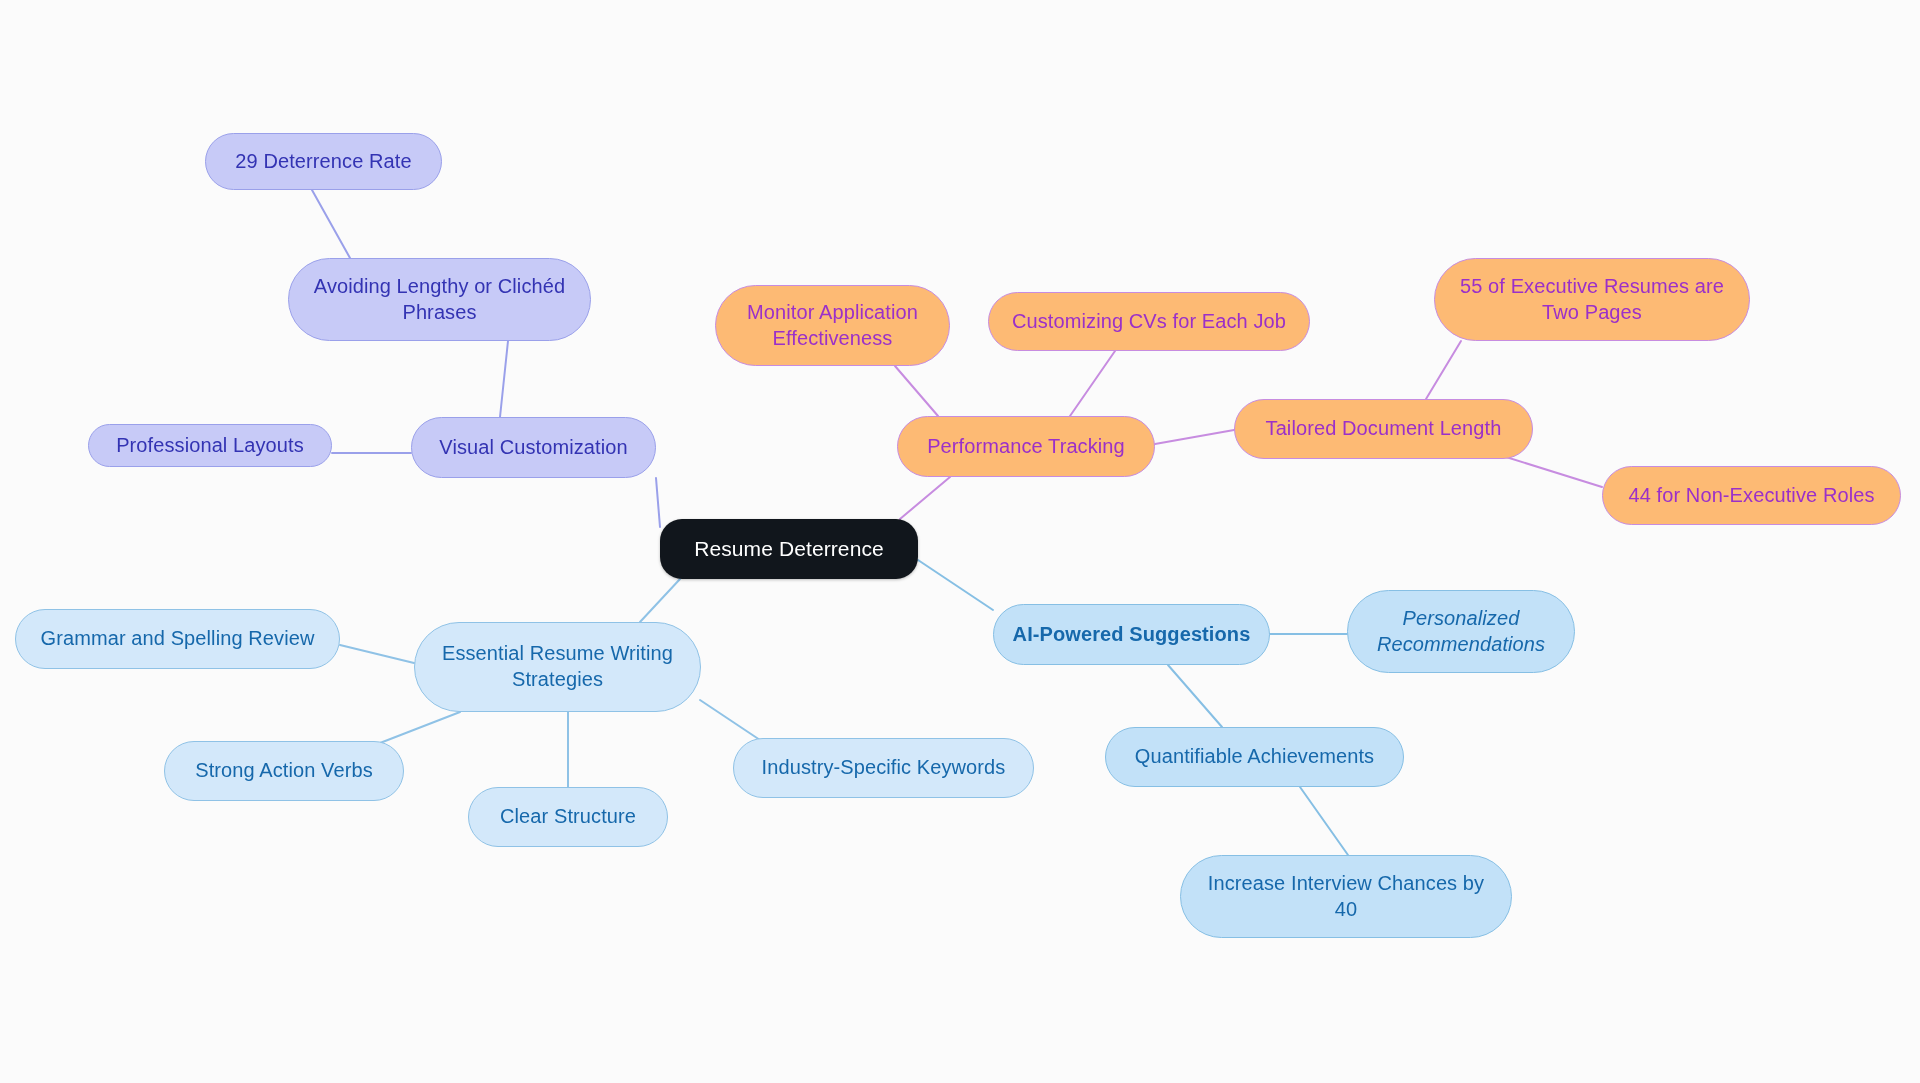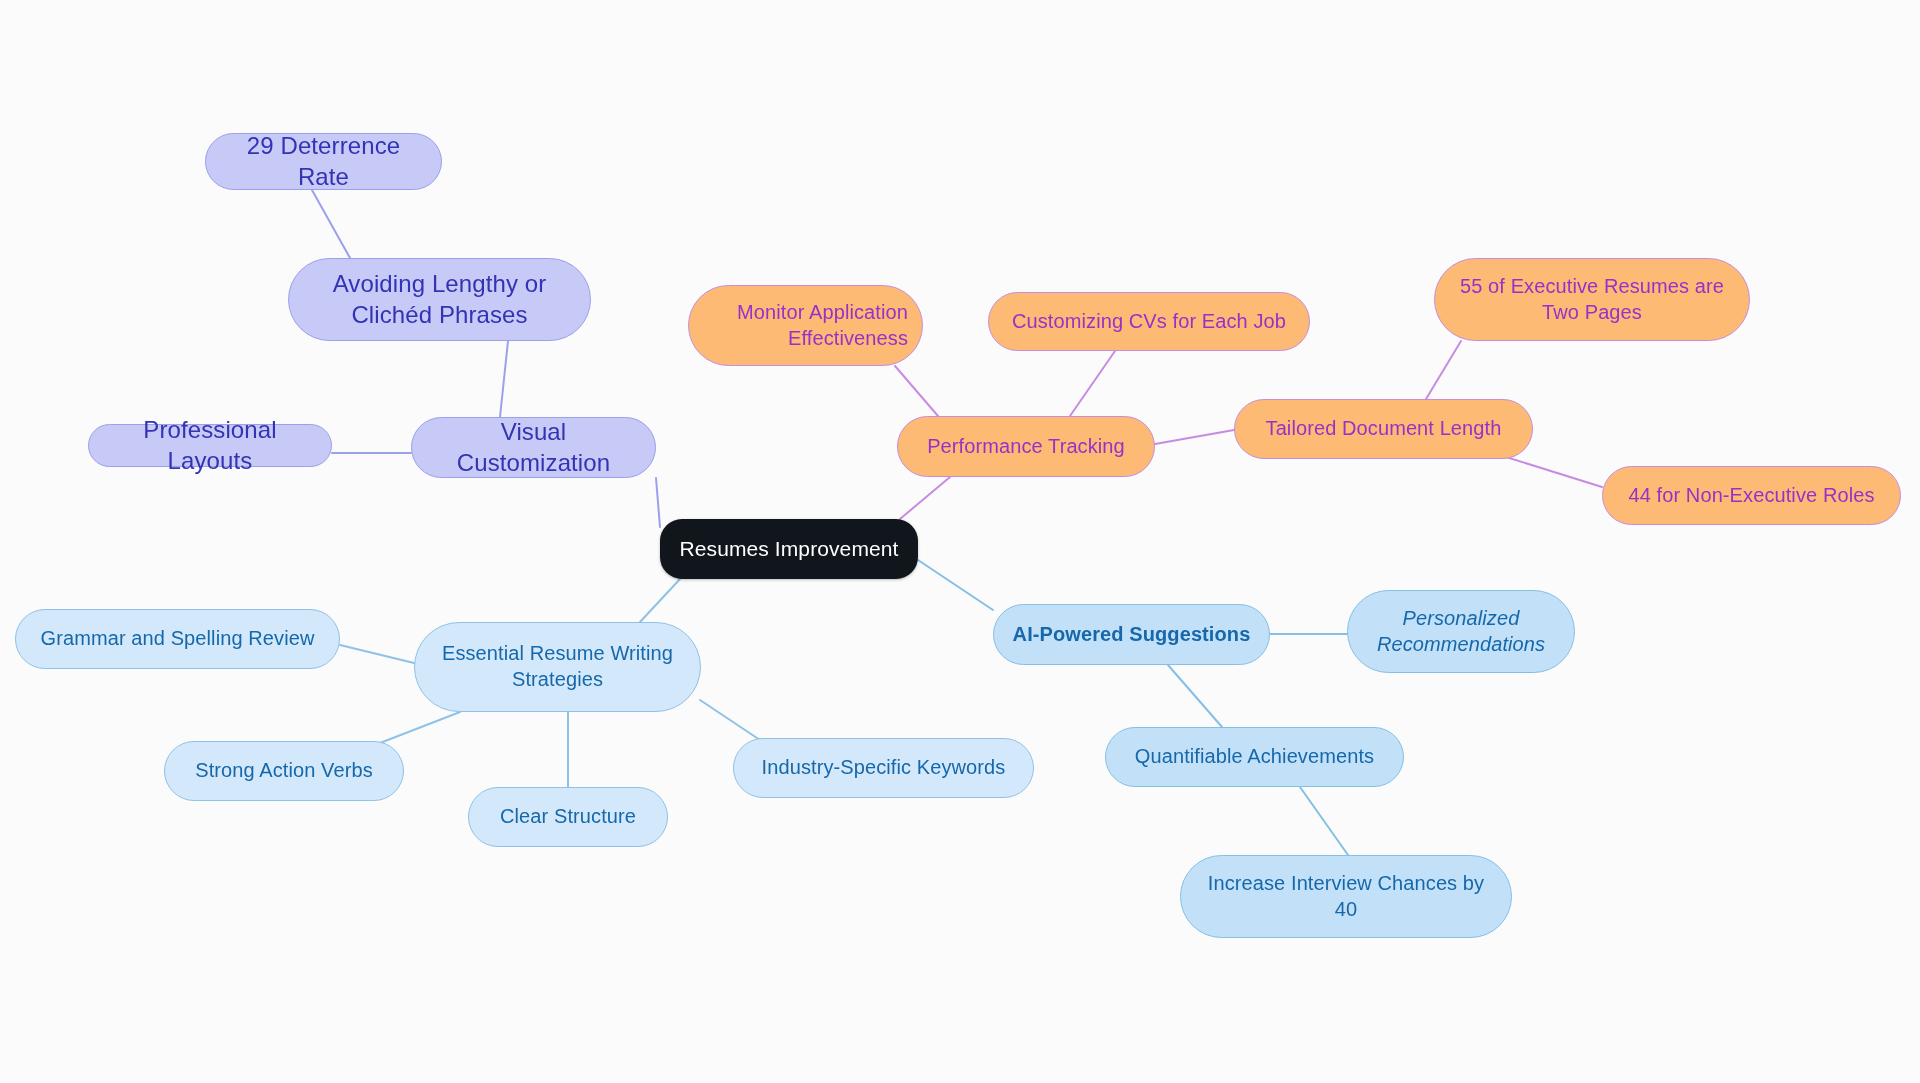--- a/index.html
+++ b/index.html
@@ -41,21 +41,21 @@
     border-width: 0;
     background: #11161c;
     color: #ffffff;
     font-size: 21px;
     box-shadow: 0 1px 3px rgba(0,0,0,0.25);
   }
   .node.violet {
     background: #c7caf7;
     border-color: #9aa0ea;
     color: #3333b3;
-    font-size: 24px;
+    font-size: 20px;
   }
   .node.pink {
     background: #fdba74;
     border-color: #c78ce0;
     color: #9b30c9;
     font-size: 20px;
   }
   .node.blue {
     background: #c2e1f8;
     border-color: #86bfe4;
@@ -93,35 +93,35 @@
       <line x1="460" y1="712" x2="380" y2="743" stroke="#8fc2e6" stroke-width="2" stroke-linecap="round"></line>
       <line x1="568" y1="712" x2="568" y2="787" stroke="#8fc2e6" stroke-width="2" stroke-linecap="round"></line>
       <line x1="700" y1="700" x2="760" y2="740" stroke="#8fc2e6" stroke-width="2" stroke-linecap="round"></line>
       <line x1="918" y1="560" x2="993" y2="610" stroke="#86bfe4" stroke-width="2" stroke-linecap="round"></line>
       <line x1="1270" y1="634" x2="1347" y2="634" stroke="#86bfe4" stroke-width="2" stroke-linecap="round"></line>
       <line x1="1168" y1="665" x2="1222" y2="727" stroke="#86bfe4" stroke-width="2" stroke-linecap="round"></line>
       <line x1="1300" y1="787" x2="1348" y2="855" stroke="#86bfe4" stroke-width="2" stroke-linecap="round"></line>
     </svg>
   <div id="node-layer">
       <div class="node root" style="left: 660px; top: 519px; width: 258px; height: 60px;">
-        <span>Resumes Improvement</span>
+        <span>Resume Deterrence</span>
       </div>
       <div class="node violet" style="left: 205px; top: 133px; width: 237px; height: 57px;">
         <span>29 Deterrence Rate</span>
       </div>
       <div class="node violet" style="left: 288px; top: 258px; width: 303px; height: 83px;">
         <span>Avoiding Lengthy or Clichéd Phrases</span>
       </div>
       <div class="node violet" style="left: 88px; top: 424px; width: 244px; height: 43px;">
         <span>Professional Layouts</span>
       </div>
       <div class="node violet" style="left: 411px; top: 417px; width: 245px; height: 61px;">
         <span>Visual Customization</span>
       </div>
-      <div class="node pink" style="left: 688px; top: 285px; width: 235px; height: 81px; text-align: right;">
+      <div class="node pink" style="left: 715px; top: 285px; width: 235px; height: 81px;">
         <span>Monitor Application Effectiveness</span>
       </div>
       <div class="node pink" style="left: 988px; top: 292px; width: 322px; height: 59px;">
         <span>Customizing CVs for Each Job</span>
       </div>
       <div class="node pink" style="left: 1434px; top: 258px; width: 316px; height: 83px;">
         <span>55 of Executive Resumes are Two Pages</span>
       </div>
       <div class="node pink" style="left: 897px; top: 416px; width: 258px; height: 61px;">
         <span>Performance Tracking</span>

